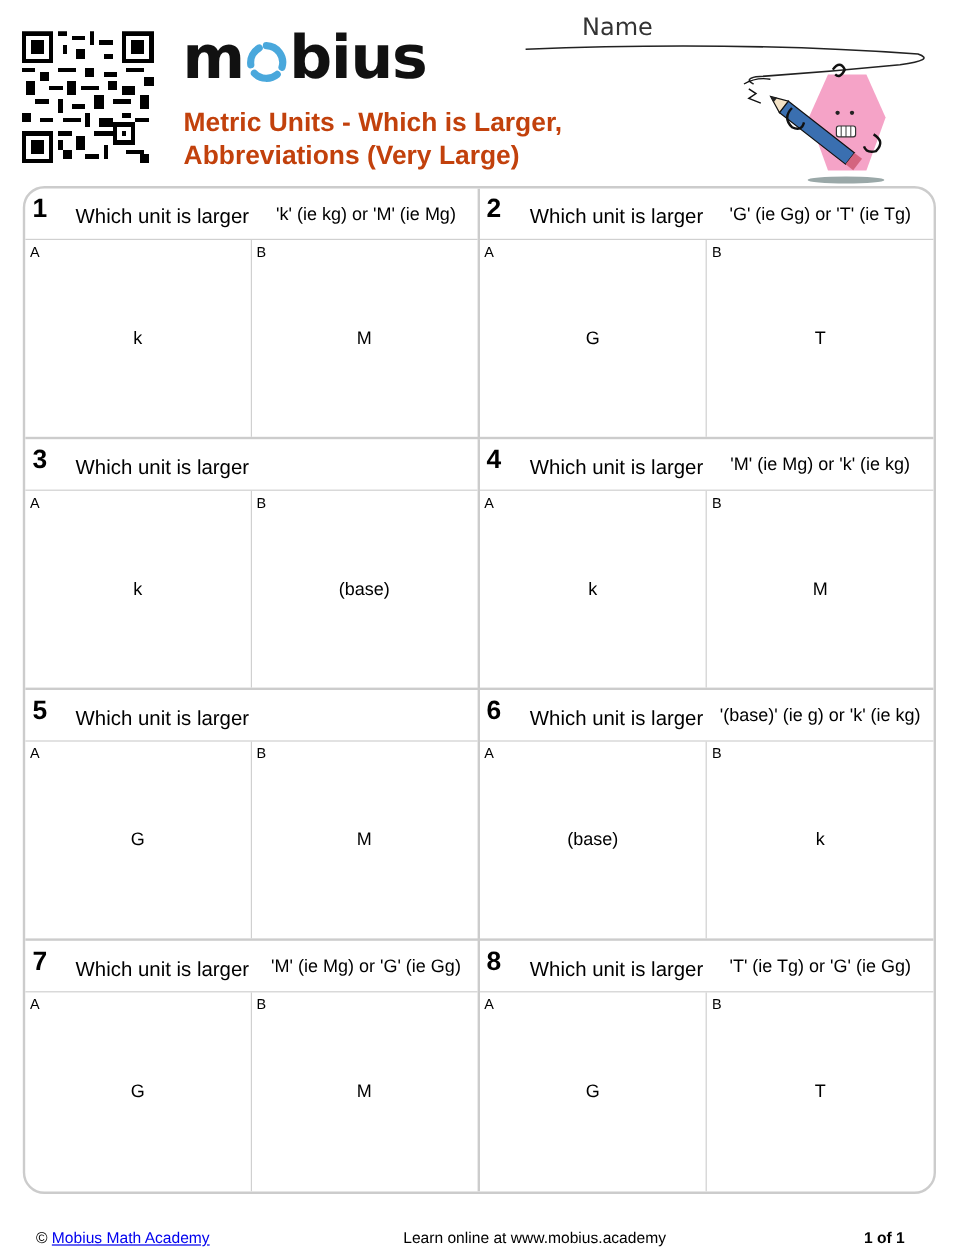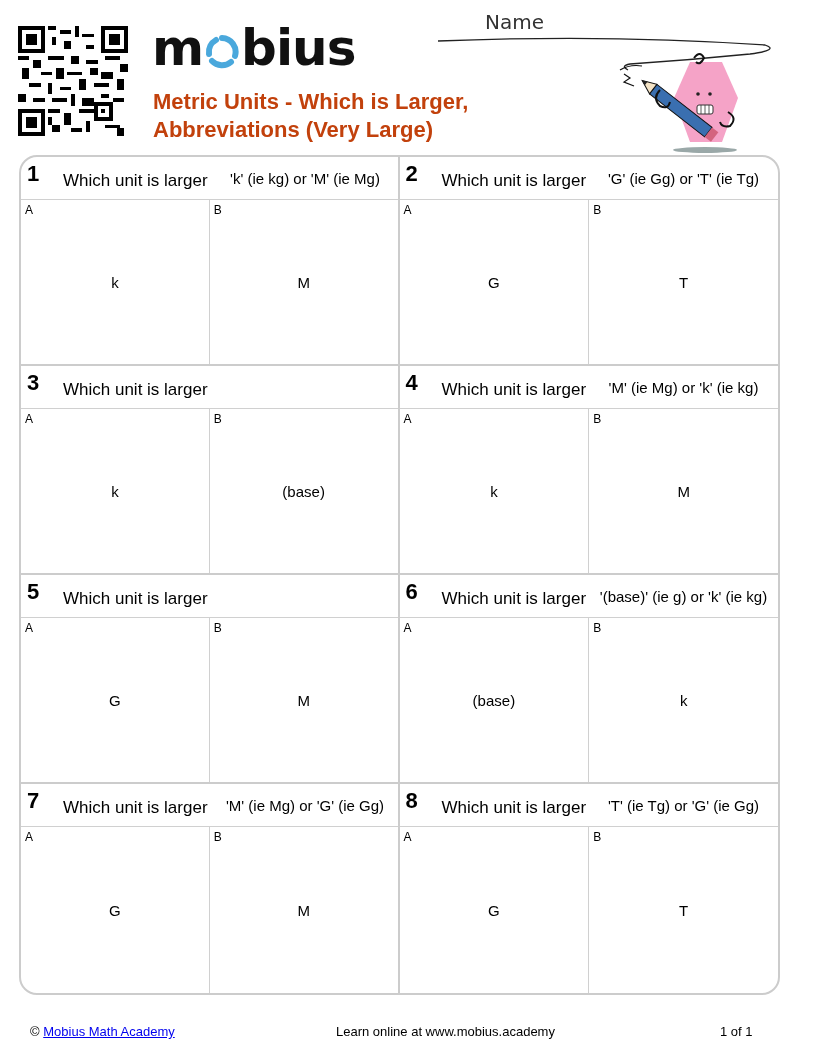--- a/index.html
+++ b/index.html
@@ -31,21 +31,21 @@
     .q-body { flex: 1; display: flex; }
     .opt { flex: 1; position: relative; }
     .opt + .opt { border-left: 1px solid #d0d0d0; }
     .opt-letter { position: absolute; left: 4px; top: 3px; font-size: 12px; }
     .opt-val { position: absolute; left: 0; right: 0; top: 50%; transform: translateY(-50%); text-align: center; font-size: 15px; }
 
     .footer { position: absolute; top: 1024px; left: 0; width: 815px; font-size: 13px; }
     .f-left { position: absolute; left: 30px; }
     .f-left a { color: #0000ee; text-decoration: underline; margin-top: 48px; }
     .f-mid { position: absolute; left: 319px; margin-left: 17px; }
-    .f-right { position: absolute; left: 720px; }
+    .f-right { position: absolute; left: 720px; font-weight: bold; }
   </style>
 </head>
 <body>
 
 <svg class="qr" viewBox="0 0 29 29" shape-rendering="crispEdges">
   <rect width="29" height="29" fill="#fff"></rect>
   <g fill="#000">
     <rect x="0" y="0" width="7" height="7"></rect>
       <rect x="1" y="1" width="5" height="5" fill="#fff"></rect>
       <rect x="2" y="2" width="3" height="3"></rect>

